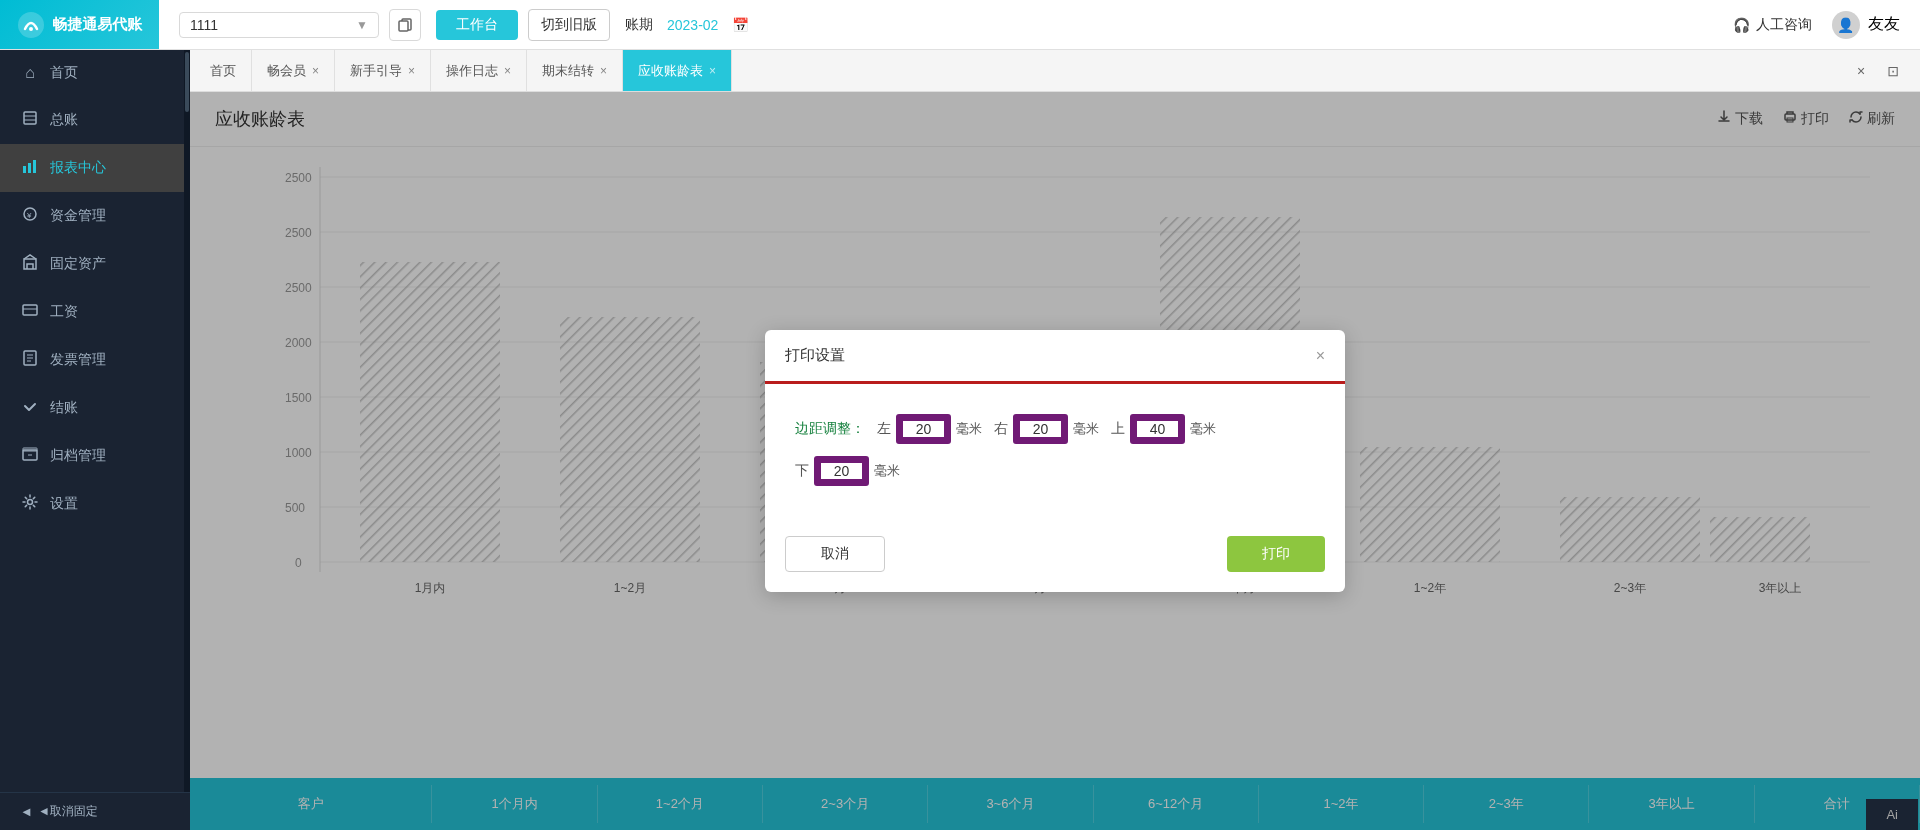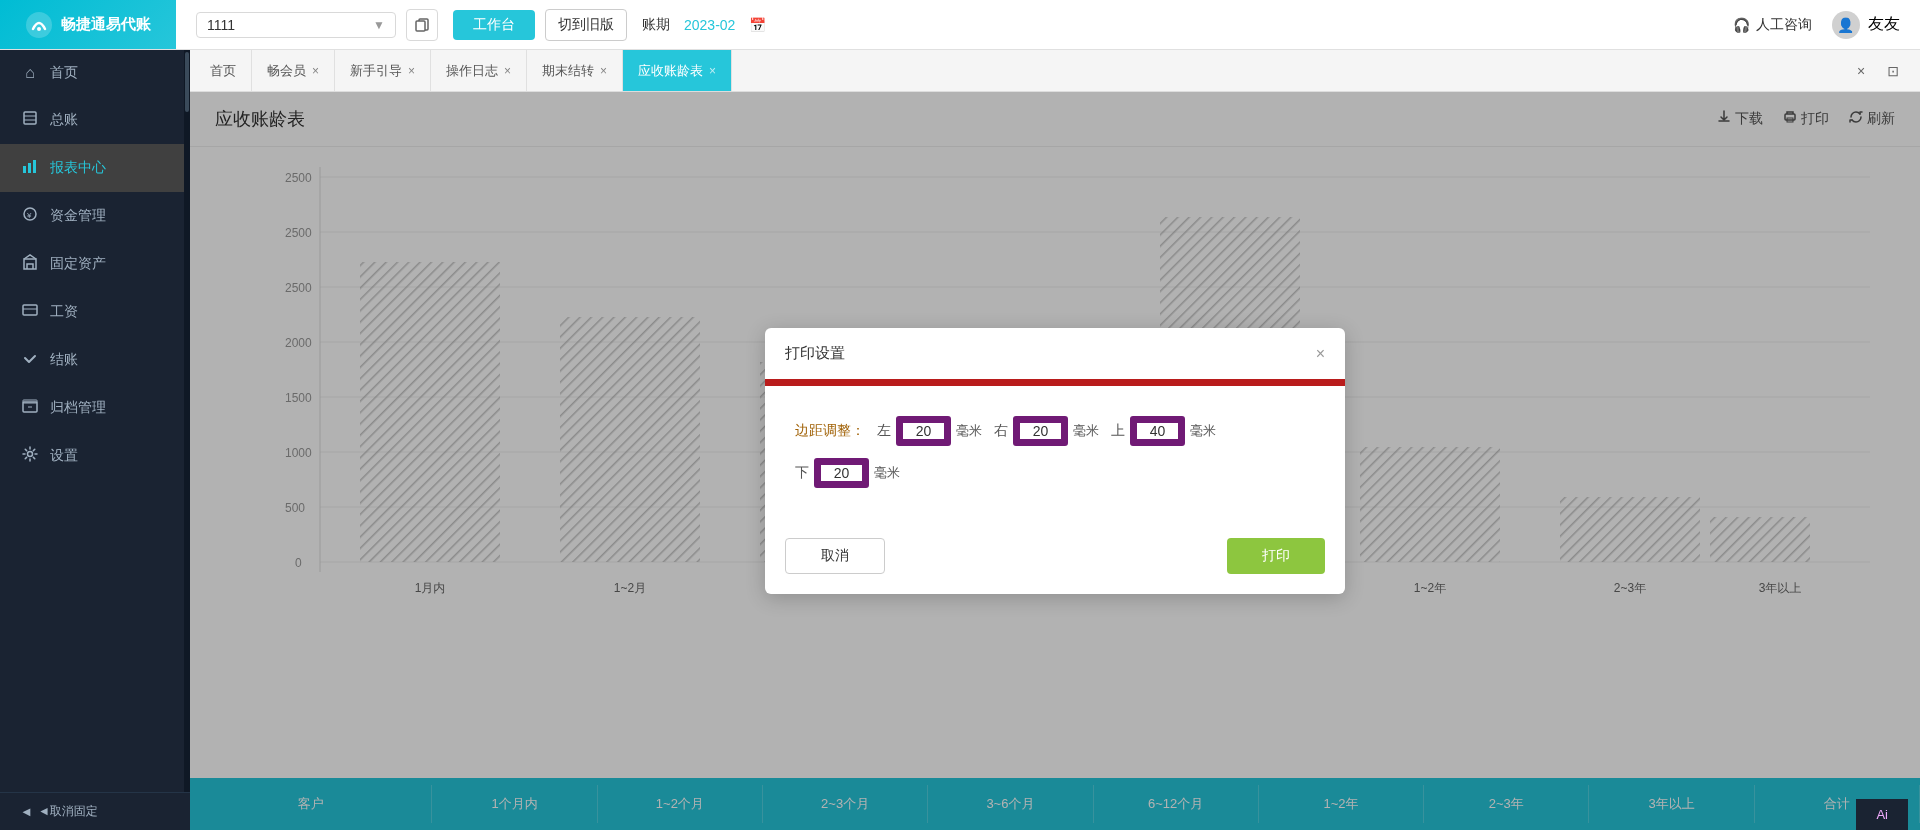--- a/index.html
+++ b/index.html
@@ -9,21 +9,21 @@
     .top-header {
       height: 50px;
       background: #fff;
       display: flex;
       align-items: center;
       border-bottom: 1px solid #e0e0e0;
       position: relative;
       z-index: 10;
     }
     .logo-area {
-      width: 176px;
+      width: 159px;
       background: linear-gradient(135deg, #00bcd4, #26c6da);
       height: 100%;
       display: flex;
       align-items: center;
       justify-content: center;
       color: white;
       font-size: 15px;
       font-weight: bold;
       flex-shrink: 0;
     }
@@ -345,21 +345,21 @@
       border-radius: 6px;
       box-shadow: 0 4px 20px rgba(0,0,0,0.2);
       width: 580px;
       overflow: hidden;
     }
     .modal-header {
       display: flex;
       align-items: center;
       justify-content: space-between;
       padding: 16px 20px;
-      border-bottom: 7px solid #b91c1c;
+      border-bottom: 3px solid #b91c1c;
     }
     .modal-title {
       font-size: 15px;
       font-weight: 500;
       color: #333;
     }
     .modal-close {
       cursor: pointer;
       color: #999;
       font-size: 16px;
@@ -368,21 +368,21 @@
       padding: 30px 30px;
     }
     .form-row {
       display: flex;
       align-items: center;
       gap: 12px;
       flex-wrap: wrap;
     }
     .form-label {
       font-size: 14px;
-      color: #a16207;
+      color: #15803d;
       white-space: nowrap;
     }
     .form-group {
       display: flex;
       align-items: center;
       gap: 5px;
     }
     .margin-input {
       width: 55px;
       height: 30px;
@@ -424,23 +424,23 @@
       background: #8dc63f;
       color: white;
       font-size: 14px;
       cursor: pointer;
     }
 
     
     .ai-badge {
       position: fixed;
       bottom: 0;
-      right: 12px;
+      right: 2px;
       background: #1a2332;
-      color: #f0abfc;
+      color: #a3a3a3;
       padding: 8px 20px;
       font-size: 13px;
       z-index: 200;
     }
   </style>
 </head>
 <body>
 
 <div class="top-header">
   <div class="logo-area">
@@ -536,20 +536,31 @@
           <span>固定资产</span>
         </div>
         <div class="sidebar-item">
           <span class="sidebar-item-icon">
             <svg width="16" height="16" viewBox="0 0 16 16" fill="none">
                 <rect x="1" y="3" width="14" height="10" rx="1" stroke="#a0b0c0" stroke-width="1.5" fill="none"></rect>
                 <line x1="1" y1="7" x2="15" y2="7" stroke="#a0b0c0" stroke-width="1"></line>
               </svg>
           </span>
           <span>工资</span>
+        </div>
+        <div class="sidebar-item">
+          <span class="sidebar-item-icon">
+            <svg width="16" height="16" viewBox="0 0 16 16" fill="none">
+                <rect x="2" y="1" width="12" height="14" rx="1" stroke="#a0b0c0" stroke-width="1.5" fill="none"></rect>
+                <line x1="5" y1="5" x2="11" y2="5" stroke="#a0b0c0" stroke-width="1"></line>
+                <line x1="5" y1="8" x2="11" y2="8" stroke="#a0b0c0" stroke-width="1"></line>
+                <line x1="5" y1="11" x2="9" y2="11" stroke="#a0b0c0" stroke-width="1"></line>
+              </svg>
+          </span>
+          <span>发票管理</span>
         </div>
         <div class="sidebar-item">
           <span class="sidebar-item-icon">
             <svg width="16" height="16" viewBox="0 0 16 16" fill="none">
                 <path d="M3 8l4 4 6-6" stroke="#a0b0c0" stroke-width="2" stroke-linecap="round" stroke-linejoin="round"></path>
               </svg>
           </span>
           <span>结账</span>
         </div>
         <div class="sidebar-item">

